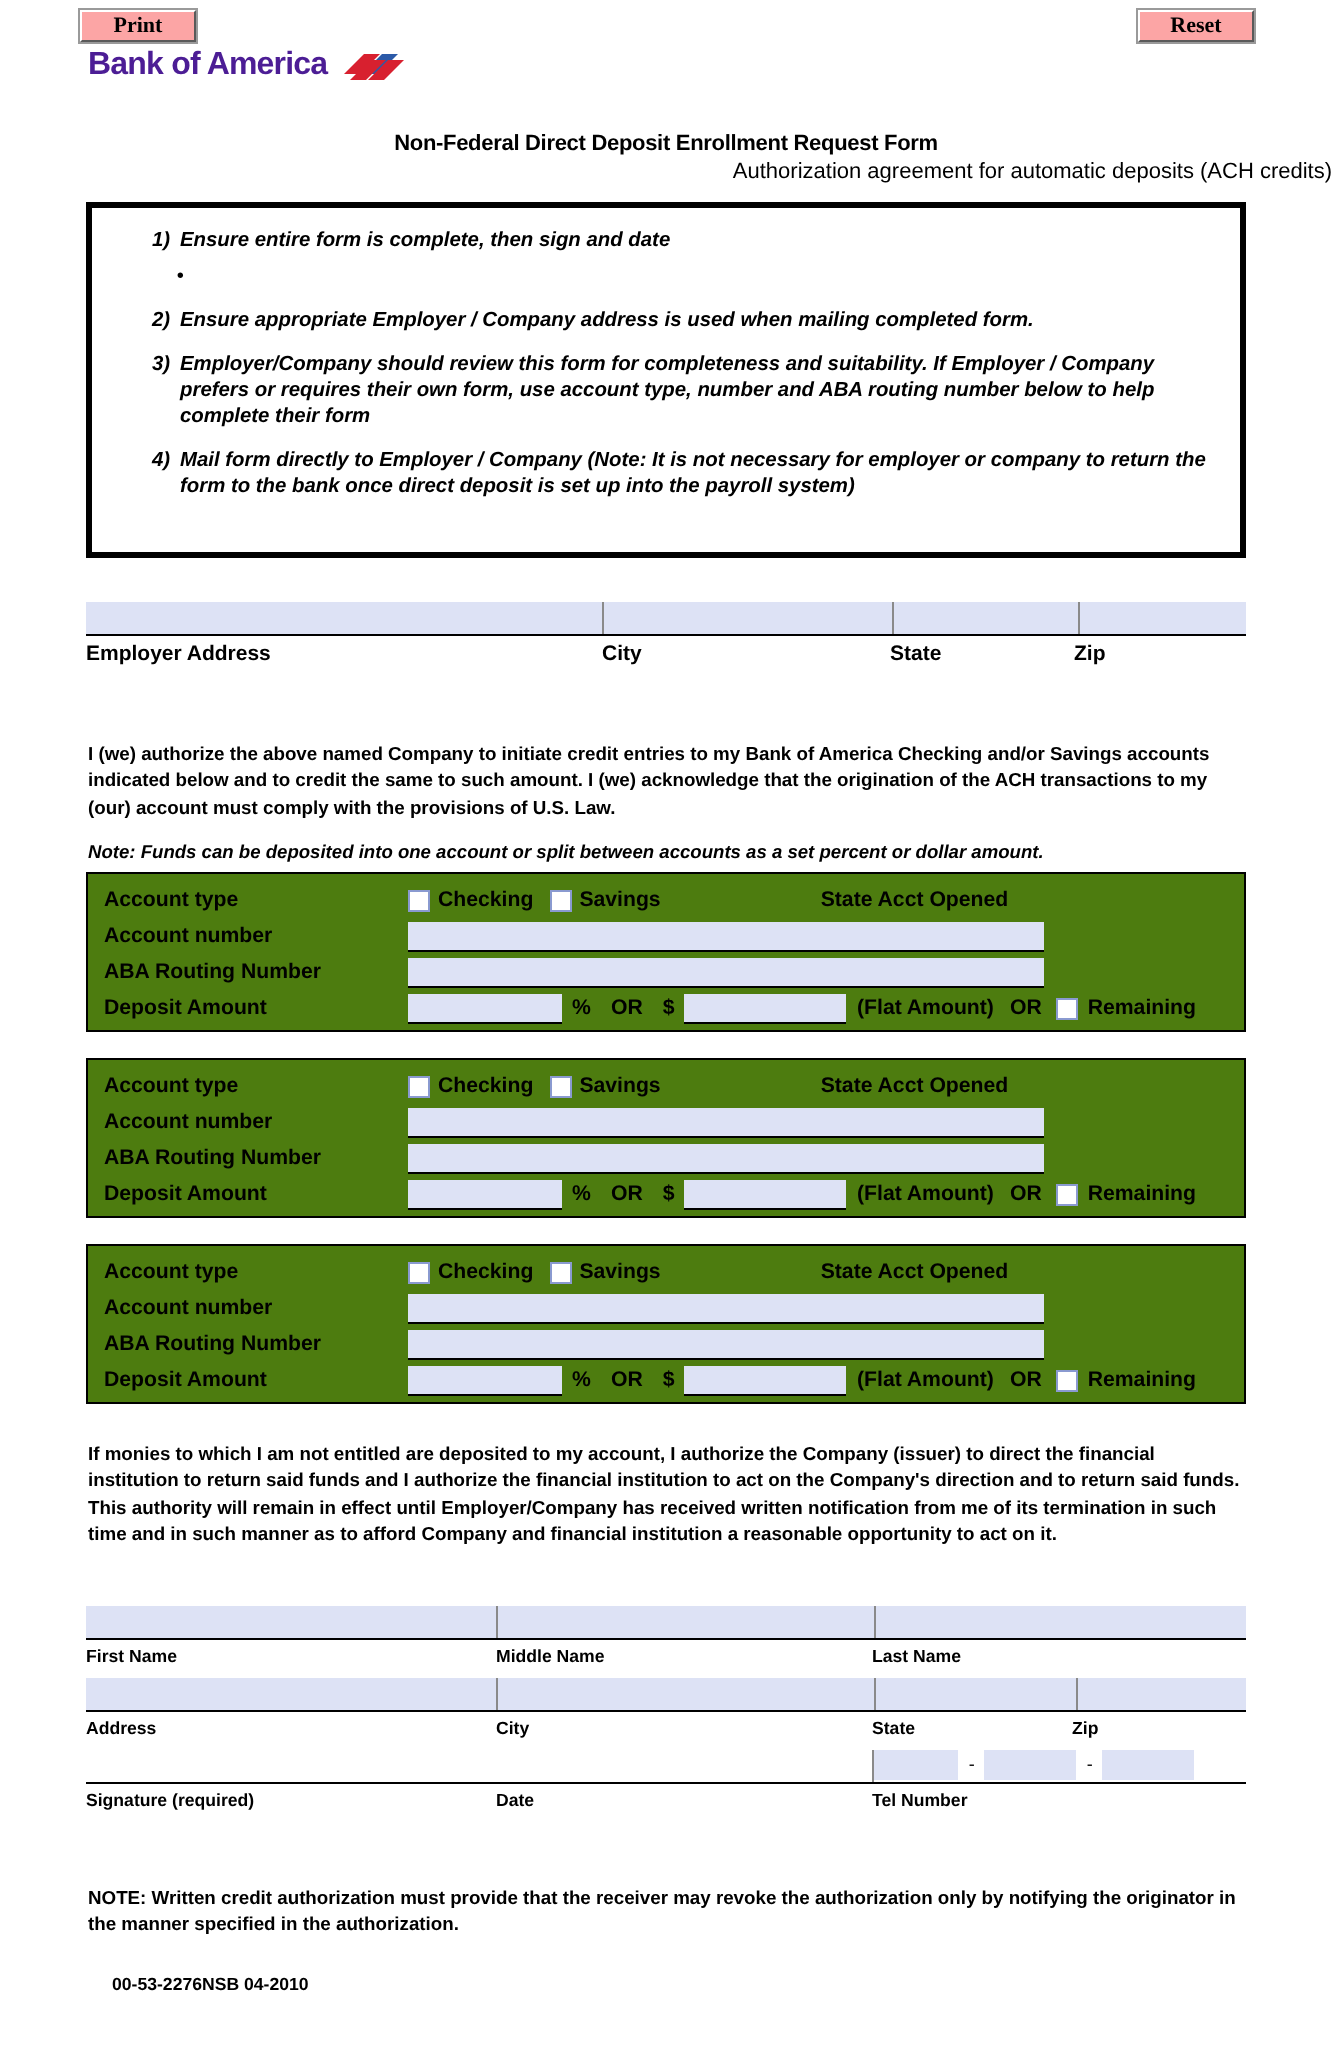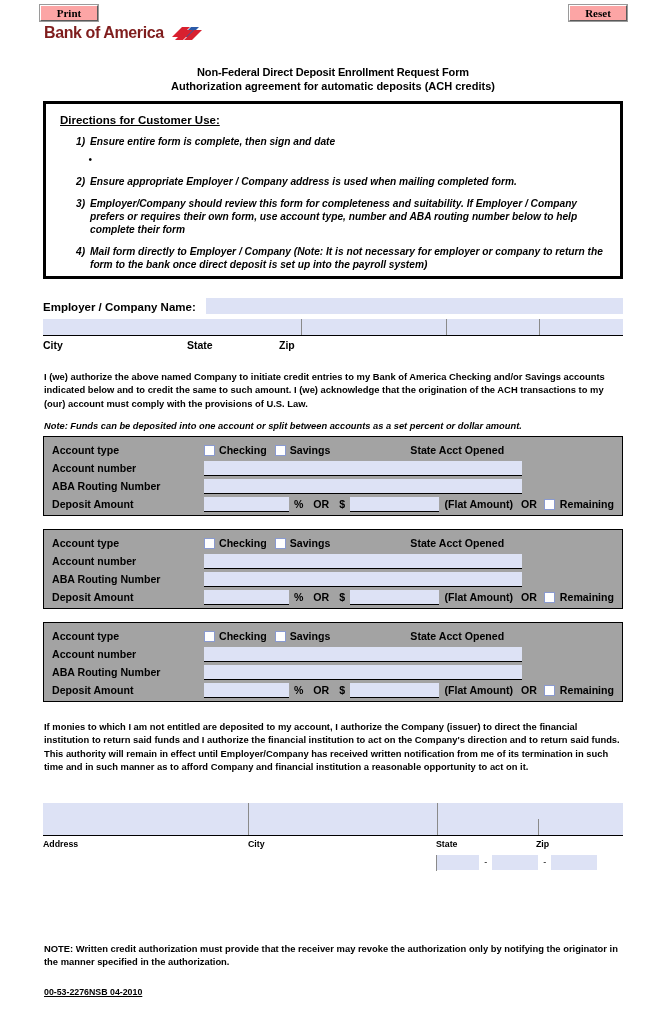--- a/index.html
+++ b/index.html
@@ -42,38 +42,38 @@
   
   .logo-wrap {
     position: absolute;
     left: 44px; top: 24px;
     display: flex; align-items: center; gap: 5px;
   }
   .logo-text {
     font-family: "Liberation Sans", sans-serif;
     font-size: 16px;
     font-weight: 700;
-    color: #7f1d1d;
+    color: #4c1d95;
     letter-spacing: -0.4px;
     white-space: nowrap;
   }
   .logo-flag { width: 34px; height: 17px; display:block; }
 
   
   .title-main {
     text-align: center;
     font-size: 11px;
     font-weight: 700;
     margin-top: 42px;
     letter-spacing: -0.15px;
   }
   .title-sub {
-    text-align: center;
+    text-align: right;
     font-size: 11px;
-    font-weight: 700;
+    font-weight: 400;
     margin-top: 2px;
   }
 
   
   .directions {
     position: absolute;
     left: 43px; top: 101px;
     width: 580px; height: 178px;
     border: 3px solid #000;
     background: #fff;
@@ -152,22 +152,22 @@
     left: 44px; top: 421px; width: 578px;
     font-size: 9.3px; font-weight: 700; font-style: italic;
   }
   .para-monies { top: 720px; }
 
   
   .acct-block {
     position: absolute;
     left: 43px; width: 580px; height: 80px;
     border: 1.6px solid #000;
-    background: #a3a3a3;
-    padding: 4px 8px 0 8px;
+    background: #4d7c0f;
+    padding: 4px 24px 0 8px;
   }
   #acct1 { top: 436px; }
   #acct2 { top: 529px; }
   #acct3 { top: 622px; }
 
   .arow { display: flex; align-items: center; height: 18px; }
   .arow-label {
     width: 152px; flex: 0 0 152px;
     font-size: 10.6px; font-weight: 700;
   }
@@ -215,22 +215,22 @@
   .tel-dash { width: 13px; font-size: 9px; text-align: center; line-height: 15px; }
 
   
   .footer-note {
     position: absolute;
     left: 44px; top: 942px; width: 578px;
     font-size: 9.4px; font-weight: 700; line-height: 1.42;
   }
   .form-no {
     position: absolute;
-    left: 44px; top: 987px;
-    font-size: 8.8px; font-weight: 700; text-decoration: underline;
+    left: 56px; top: 987px;
+    font-size: 8.8px; font-weight: 700;
   }
 </style>
 </head>
 <body>
 
 <div class="topbar">
   <div class="btn btn-print">Print</div>
   <div class="btn btn-reset">Reset</div>
 </div>
 
@@ -241,21 +241,20 @@
     <polygon points="12,12 22,2 30,2 20,12" fill="#2b5aa8"></polygon>
     <polygon points="6,15 16,5 24,5 14,15" fill="#d8202f"></polygon>
     <polygon points="15,15 25,5 33,5 23,15" fill="#d8202f"></polygon>
   </svg>
 </div>
 
 <div class="title-main">Non-Federal Direct Deposit Enrollment Request Form</div>
 <div class="title-sub">Authorization agreement for automatic deposits (ACH credits)</div>
 
 <div class="directions">
-  <div class="dir-title">Directions for Customer Use:</div>
 
   <div class="dir-item">
     <span class="dir-num">1)</span>
     <span class="dir-txt">Ensure entire form is complete, then sign and date</span>
   </div>
 
   <div class="dir-bullet">
     <span class="bul-dot">•</span>
   </div>
 
@@ -269,36 +268,33 @@
     <span class="dir-txt">Employer/Company should review this form for completeness and suitability. If Employer / Company prefers or requires  their own form, use account type, number and ABA routing number below to help complete their form</span>
   </div>
 
   <div class="dir-item">
     <span class="dir-num">4)</span>
     <span class="dir-txt">Mail form directly to Employer / Company (Note: It is not necessary for employer or company to return the form to the bank once direct deposit is set up into the payroll system)</span>
   </div>
 </div>
 
 <div class="employer">
-  <div class="emp-row1">
-    <span class="emp-label">Employer  /  Company Name:</span>
-    <span class="fld"></span>
-  </div>
 
   <div class="emp-addr-inputs">
     <span class="fld c-addr"></span>
     <span class="divider"></span>
     <span class="fld c-city"></span>
     <span class="divider"></span>
     <span class="fld c-state"></span>
     <span class="divider"></span>
     <span class="fld c-zip"></span>
   </div>
 
   <div class="emp-addr-labels">
+    <span class="c-addr">Employer  Address</span>
     <span class="c-city">City</span>
     <span class="c-state">State</span>
     <span class="c-zip">Zip</span>
   </div>
 </div>
 
 <div class="para para-auth">I (we) authorize the above named Company to initiate credit entries to my Bank of America Checking and/or Savings accounts indicated below and to credit the same to such amount. I (we) acknowledge that the origination of the ACH transactions to my (our) account must comply with the provisions of U.S. Law.</div>
 <div class="note-italic">Note:  Funds can be deposited into one account or split between accounts as a set percent or dollar amount.</div>
 
 <div class="acct-block" id="acct1">
@@ -398,20 +394,25 @@
 
 <div class="person">
 
   <div class="p-inputs">
     <span class="fld p-c1"></span>
     <span class="divider"></span>
     <span class="fld p-c2"></span>
     <span class="divider"></span>
     <span class="fld p-c3"></span>
   </div>
+  <div class="p-labels">
+    <span class="p-c1">First Name</span>
+    <span class="p-c2">Middle Name</span>
+    <span class="p-c3">Last Name</span>
+  </div>
 
   <div class="p-inputs">
     <span class="fld p-c1"></span>
     <span class="divider"></span>
     <span class="fld p-c2"></span>
     <span class="divider"></span>
     <span class="fld p-c3a"></span>
     <span class="divider"></span>
     <span class="fld p-c3b"></span>
   </div>
@@ -428,16 +429,21 @@
     <span class="fld p-c2" style="background:#fff"></span>
     <span class="divider"></span>
     <span class="tel-seg">
       <span class="tel-box tel-b1"></span>
       <span class="tel-dash">-</span>
       <span class="tel-box tel-b2"></span>
       <span class="tel-dash">-</span>
       <span class="tel-box tel-b3"></span>
     </span>
   </div>
+  <div class="p-labels">
+    <span class="p-c1">Signature (required)</span>
+    <span class="p-c2">Date</span>
+    <span class="p-c3">Tel Number</span>
+  </div>
 </div>
 
 <div class="footer-note">NOTE:  Written credit authorization must provide that the receiver may revoke the authorization only by notifying the originator in the manner specified in the authorization.</div>
 <div class="form-no">00-53-2276NSB  04-2010</div>
 
 </body></html>

